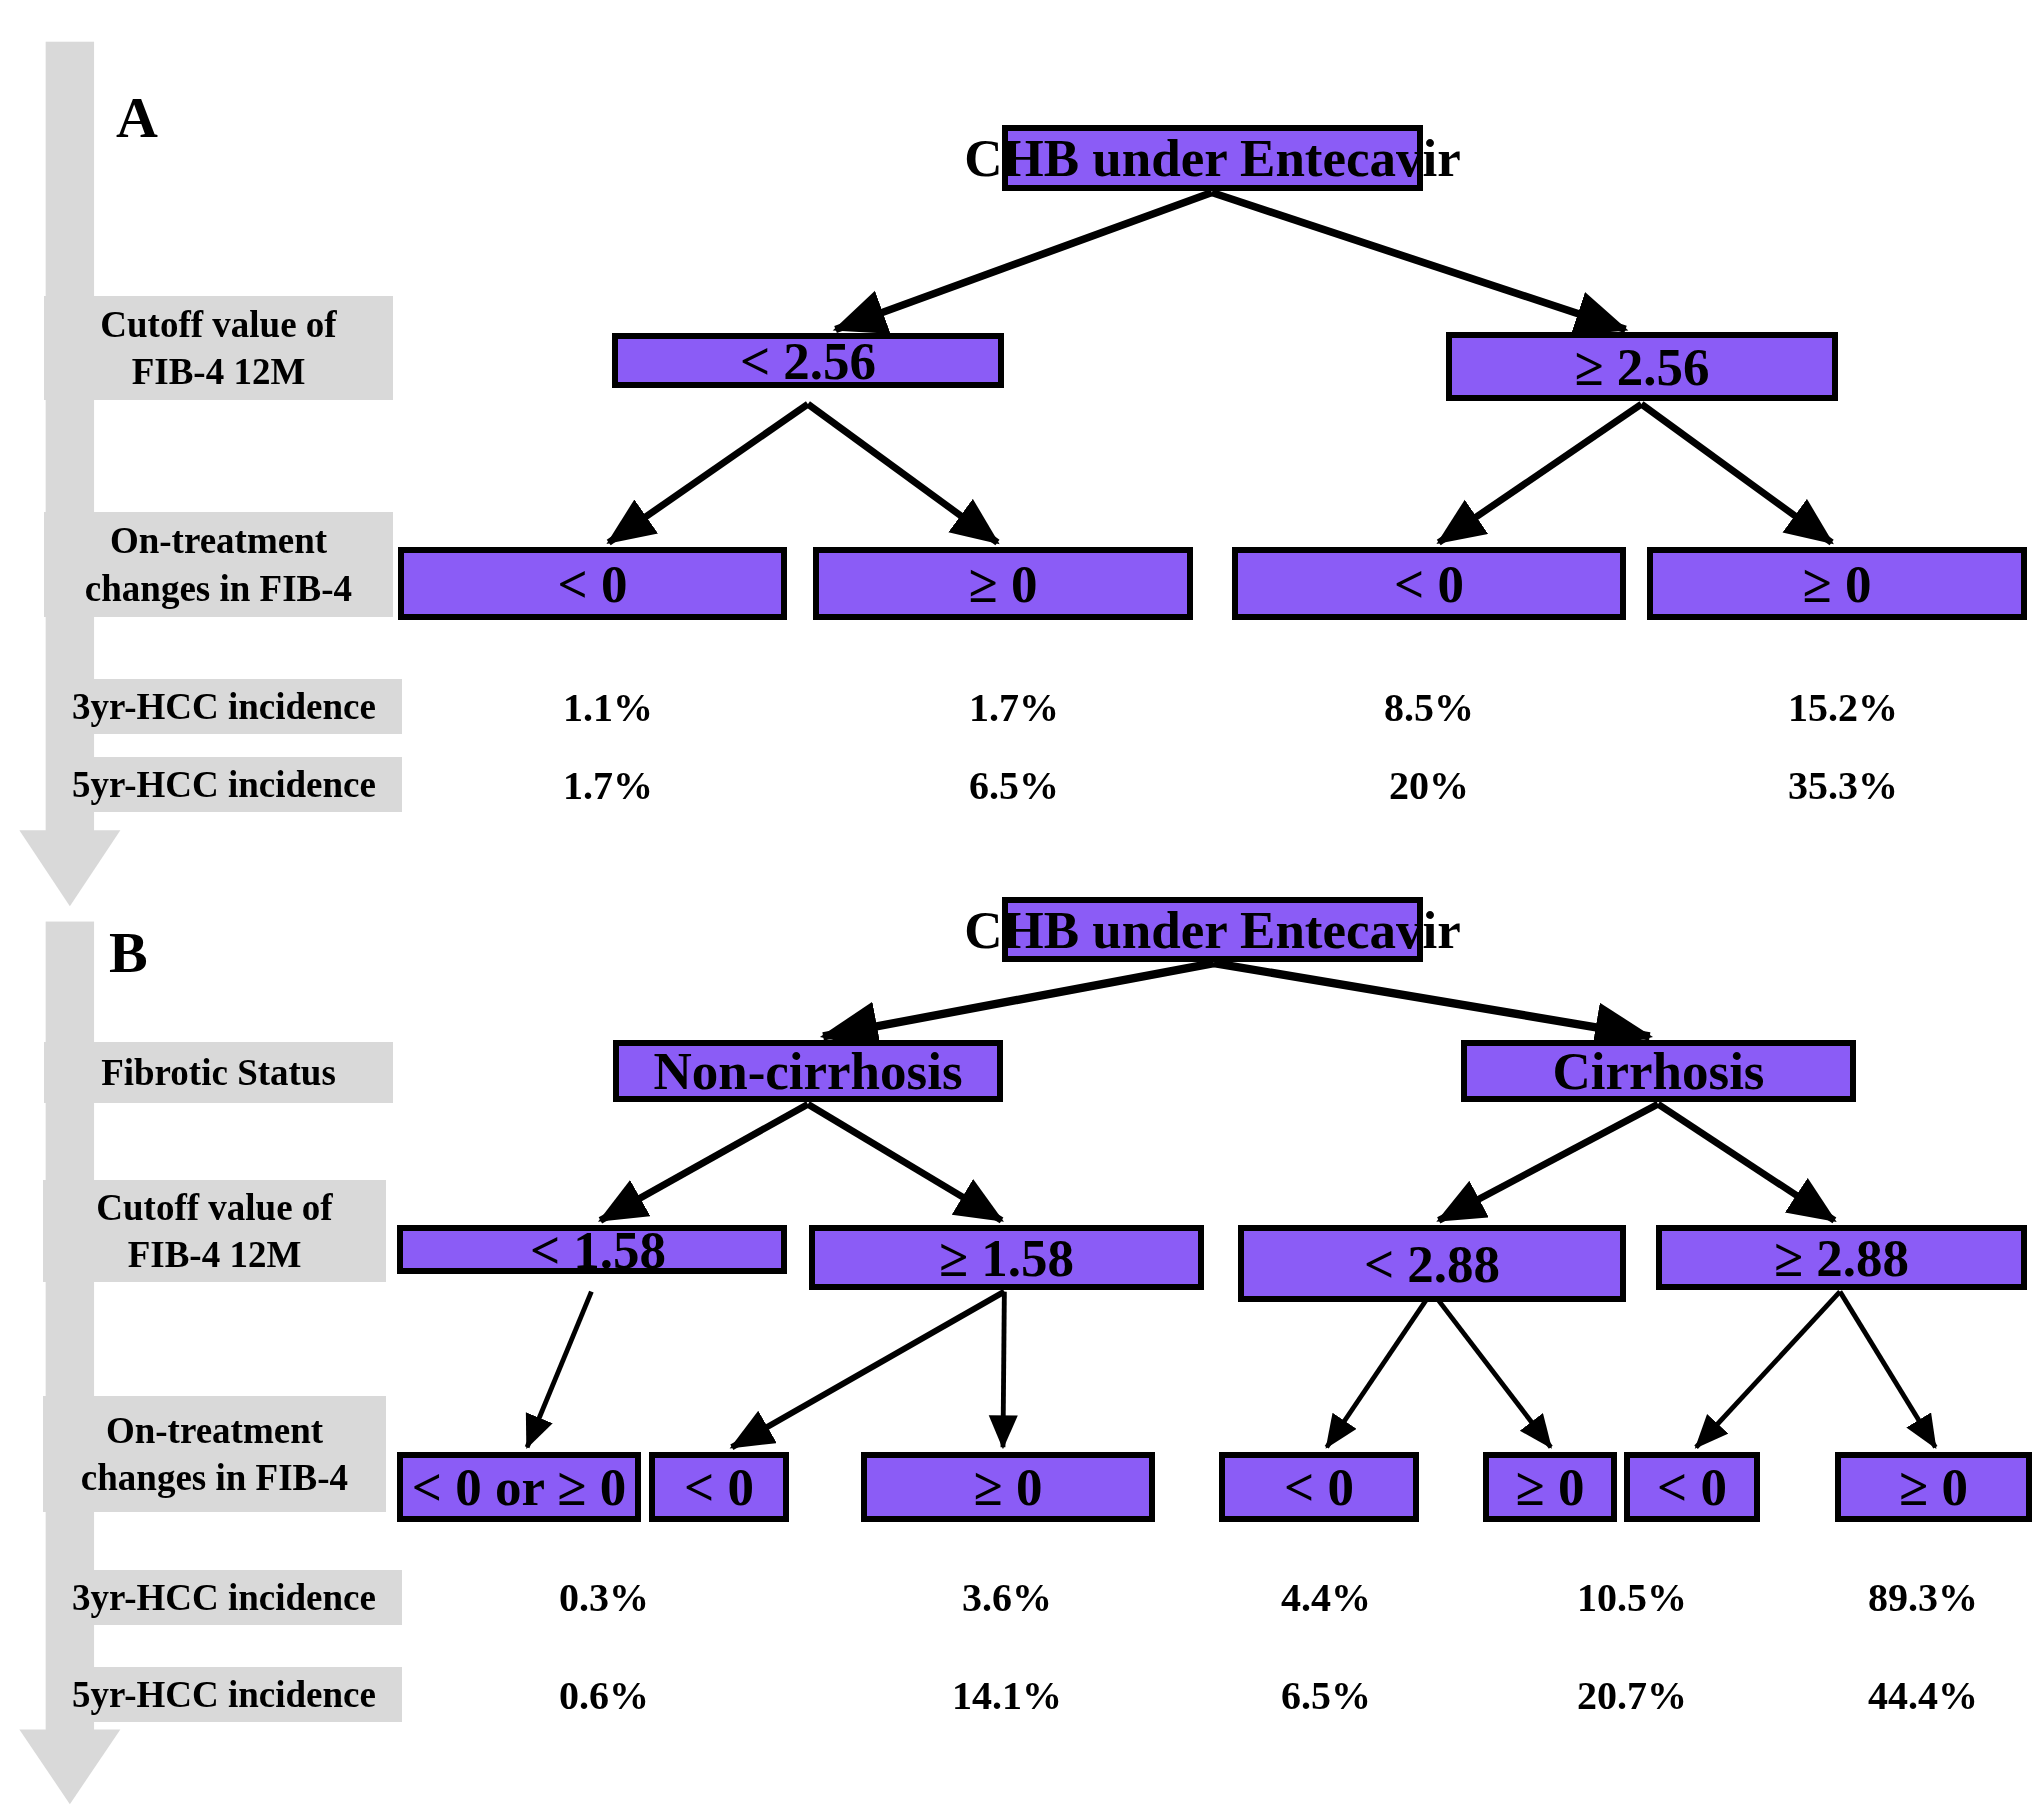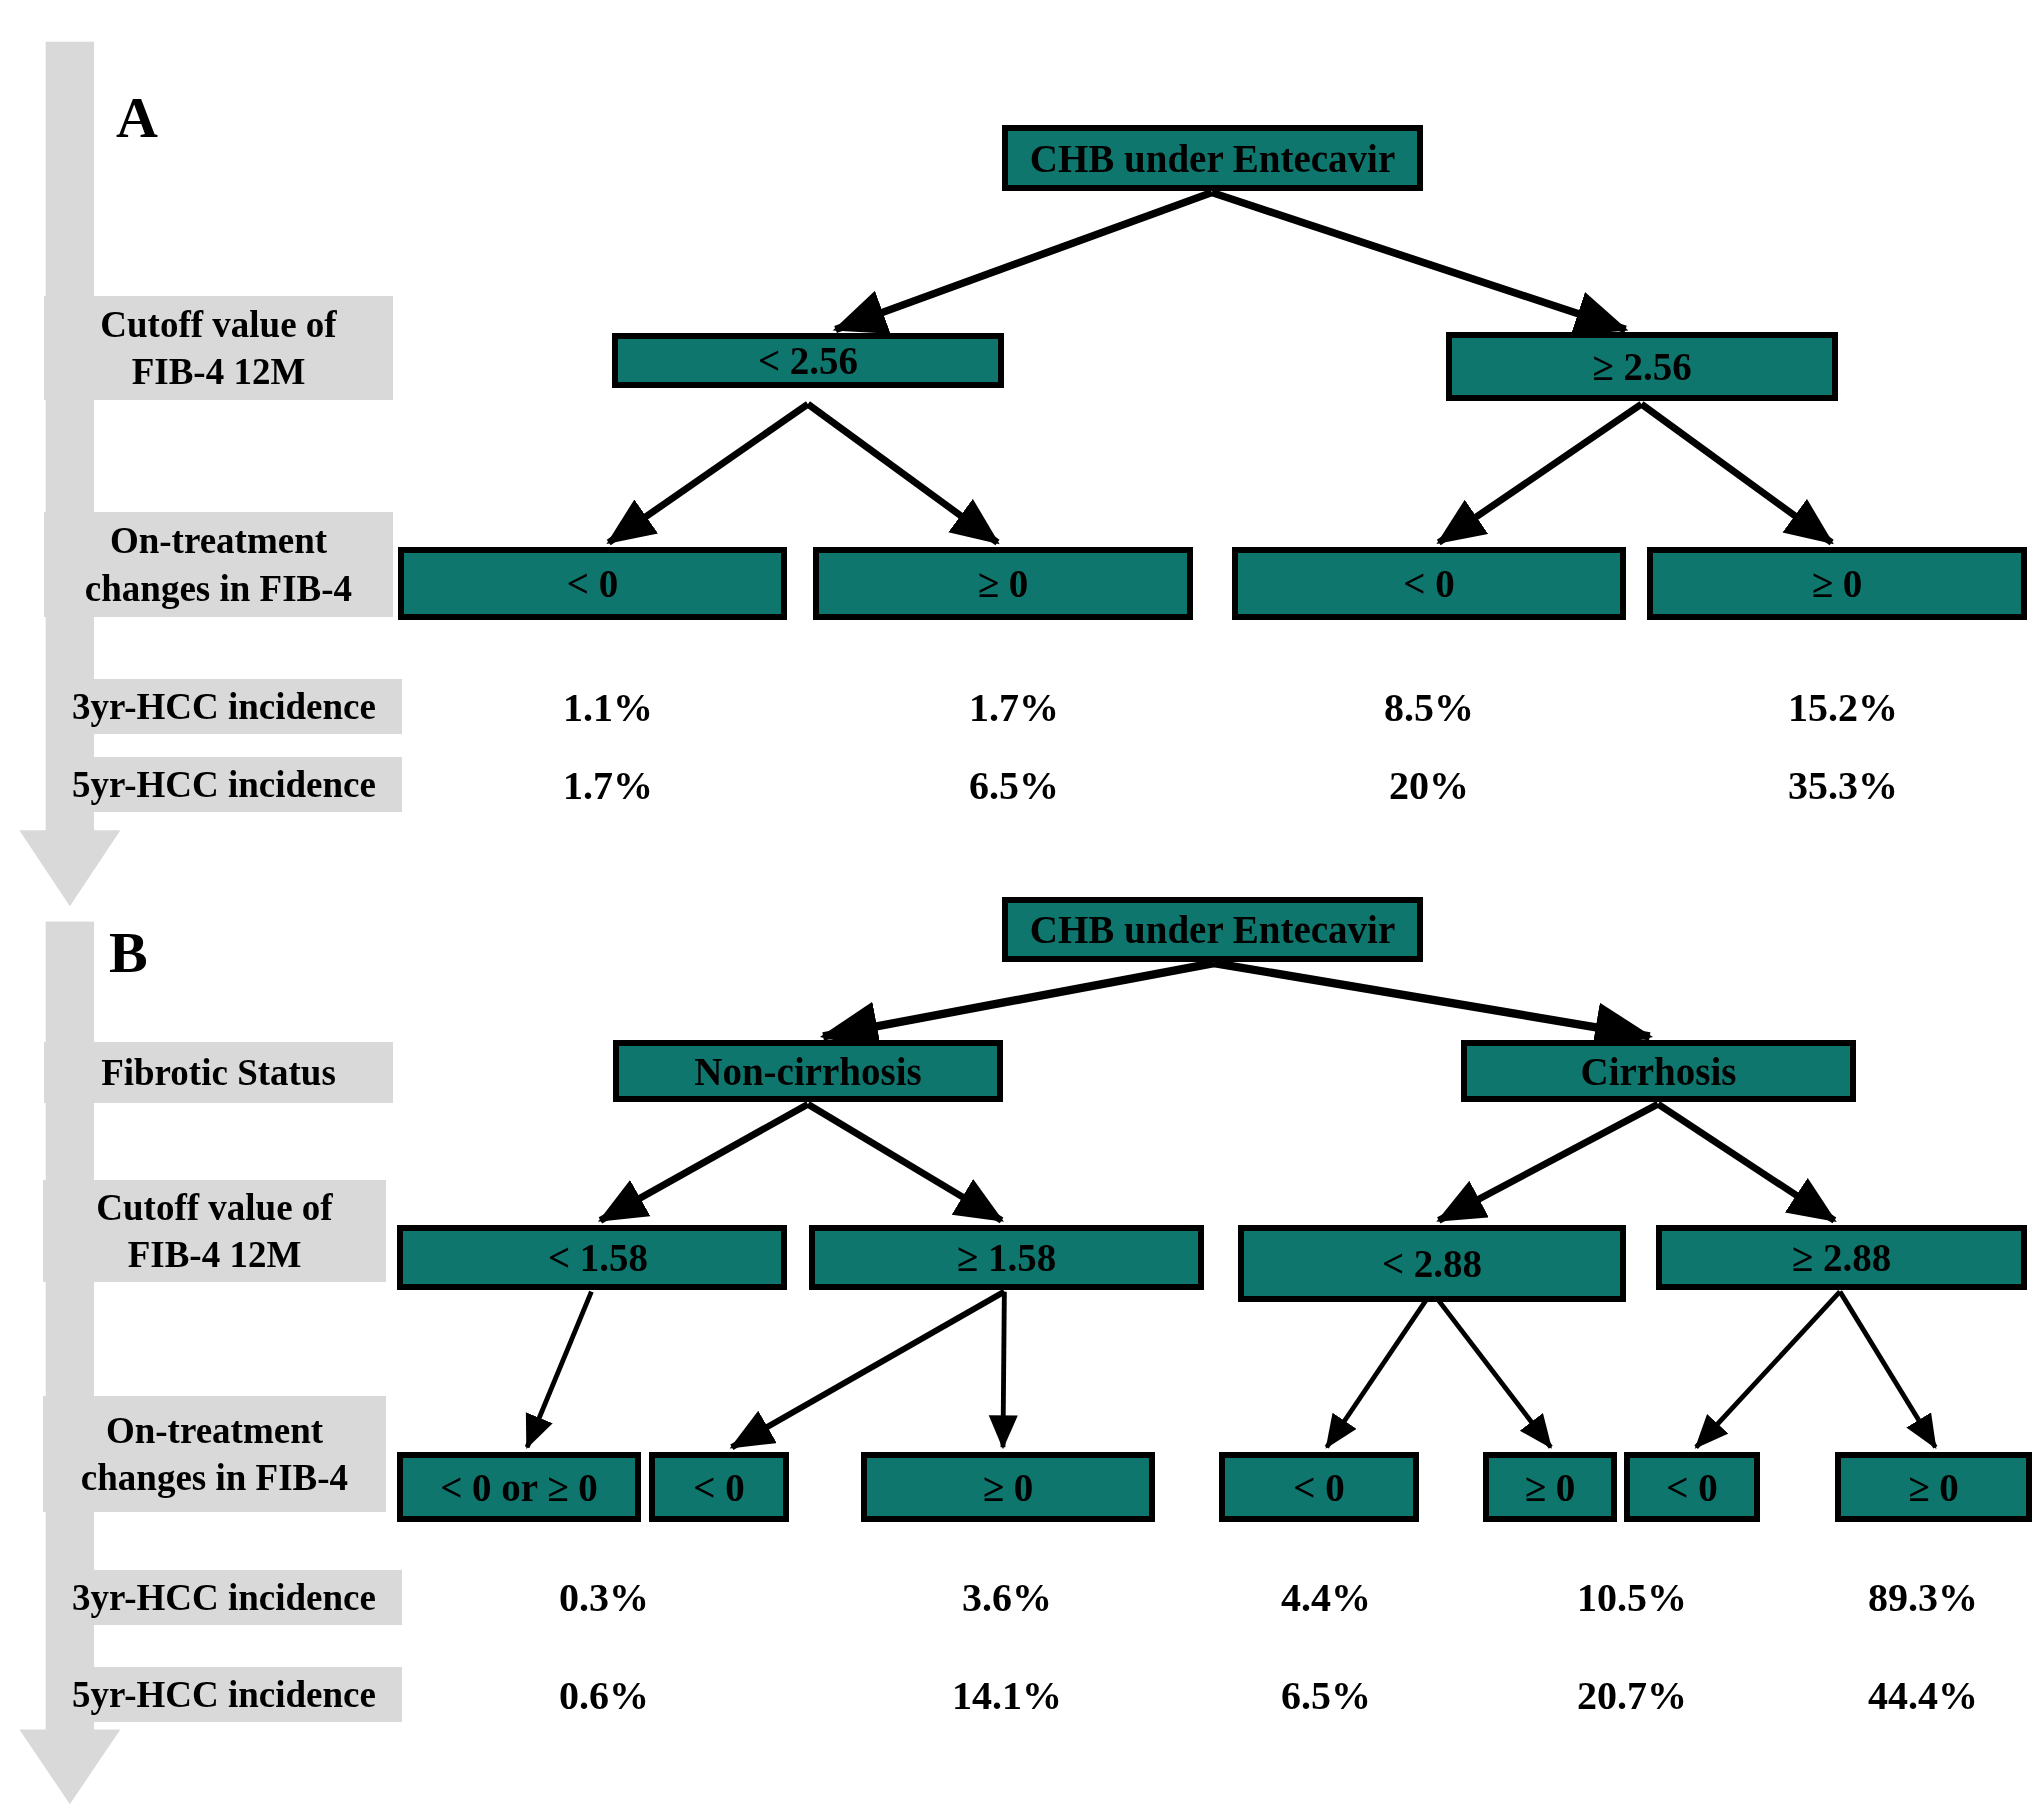--- a/index.html
+++ b/index.html
@@ -8,23 +8,23 @@
     width:2035px;height:1812px;
     background:var(--bg,#ffffff);
     font-family:"Liberation Serif","DejaVu Serif",serif;
     color:#000;
     overflow:hidden;
   }
   svg.overlay{position:absolute;left:0;top:0;z-index:1;}
   .node{
     position:absolute;box-sizing:border-box;
     border:6.2px solid var(--node-border,#000);
-    background:#0f766e;
+    background:#8b5cf6;
     display:flex;align-items:center;justify-content:center;
-    font-weight:bold;font-size:39px;white-space:nowrap;
+    font-weight:bold;font-size:53px;white-space:nowrap;
     z-index:2;
   }
   .sidelabel{
     position:absolute;box-sizing:border-box;
     background:var(--label-bg,#d9d9d9);
     display:flex;flex-direction:column;align-items:center;justify-content:center;
     font-weight:bold;font-size:37px;line-height:1.28;text-align:center;
     z-index:2;white-space:nowrap;
   }
   .value{
@@ -120,21 +120,21 @@
   <div class="sidelabel" style="left:44px;top:1042px;width:349px;height:61px;">Fibrotic Status</div>
 
   <div class="node" style="left:1461px;top:1040px;width:395px;height:62px;">Cirrhosis</div>
   <div class="node" style="left:613px;top:1040px;width:390px;height:62px;">Non-cirrhosis</div>
 
   <div class="sidelabel" style="left:43px;top:1180px;width:343px;height:102px;">
     <span>Cutoff value of</span>
     <span>FIB-4 12M</span>
   </div>
 
-  <div class="node" style="left:397px;top:1225px;width:390px;height:65px;padding-left:12px;">&lt; 1.58</div>
+  <div class="node" style="left:397px;top:1225px;width:390px;height:49px;padding-left:12px;">&lt; 1.58</div>
   <div class="node" style="left:809px;top:1225px;width:395px;height:65px;">≥ 1.58</div>
   <div class="node" style="left:1238px;top:1225px;width:388px;height:77px;">&lt; 2.88</div>
   <div class="node" style="left:1656px;top:1225px;width:371px;height:65px;">≥ 2.88</div>
 
   <div class="sidelabel" style="left:43px;top:1396px;width:343px;height:116px;">
     <span>On-treatment</span>
     <span>changes in FIB-4</span>
   </div>
 
   <div class="node" style="left:397px;top:1452px;width:244px;height:70px;">&lt; 0 or ≥ 0</div>

